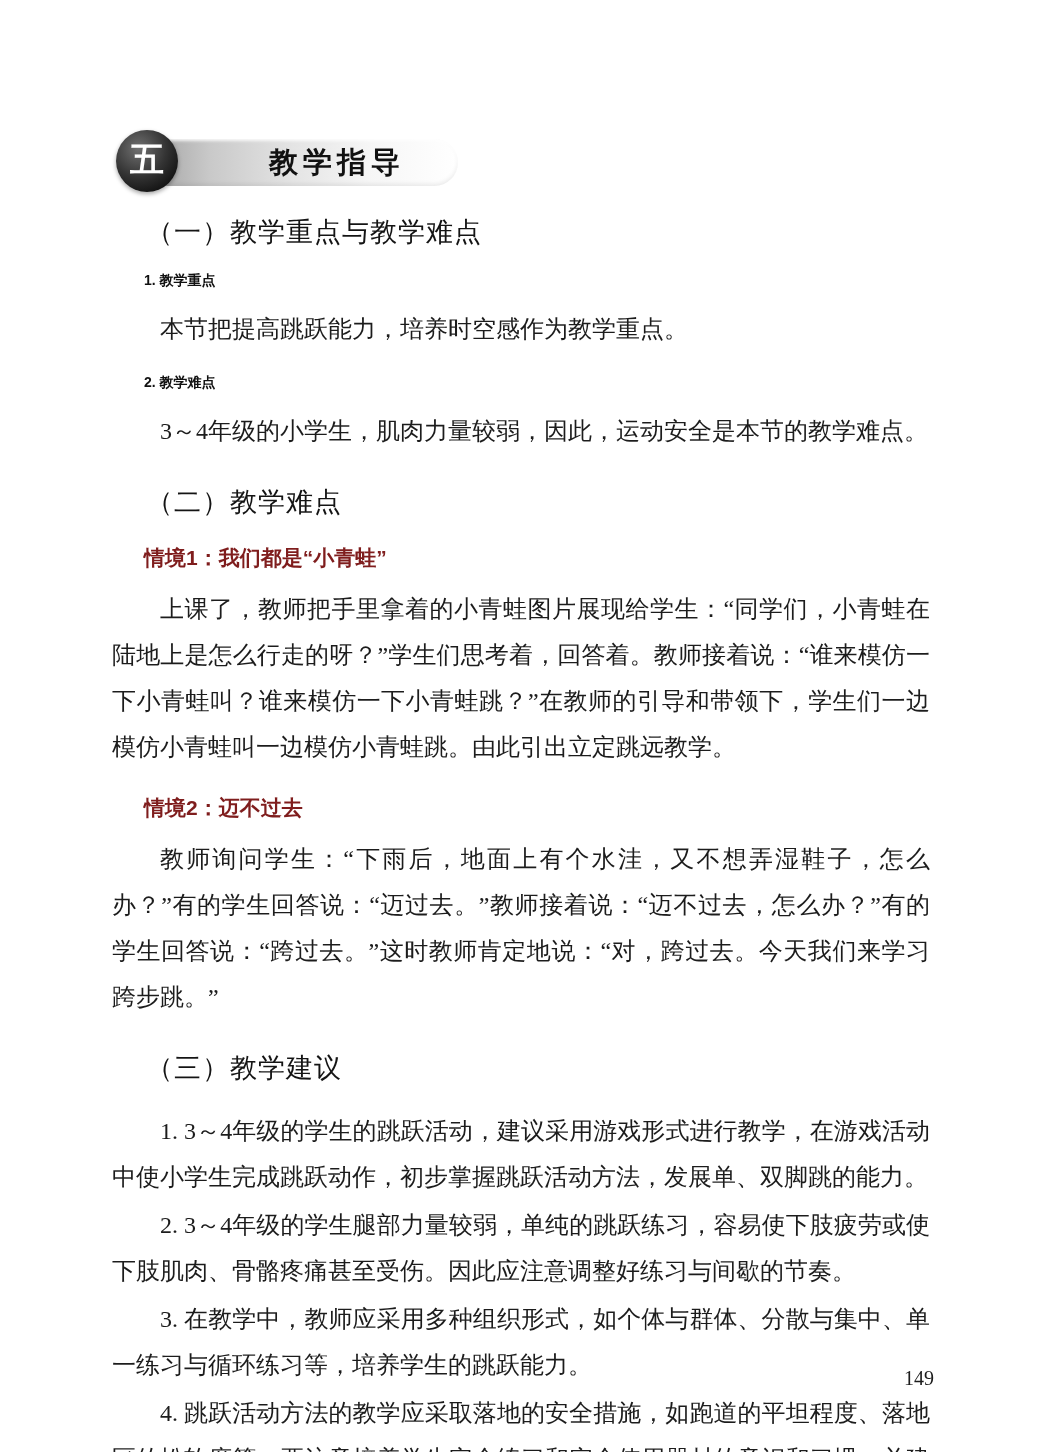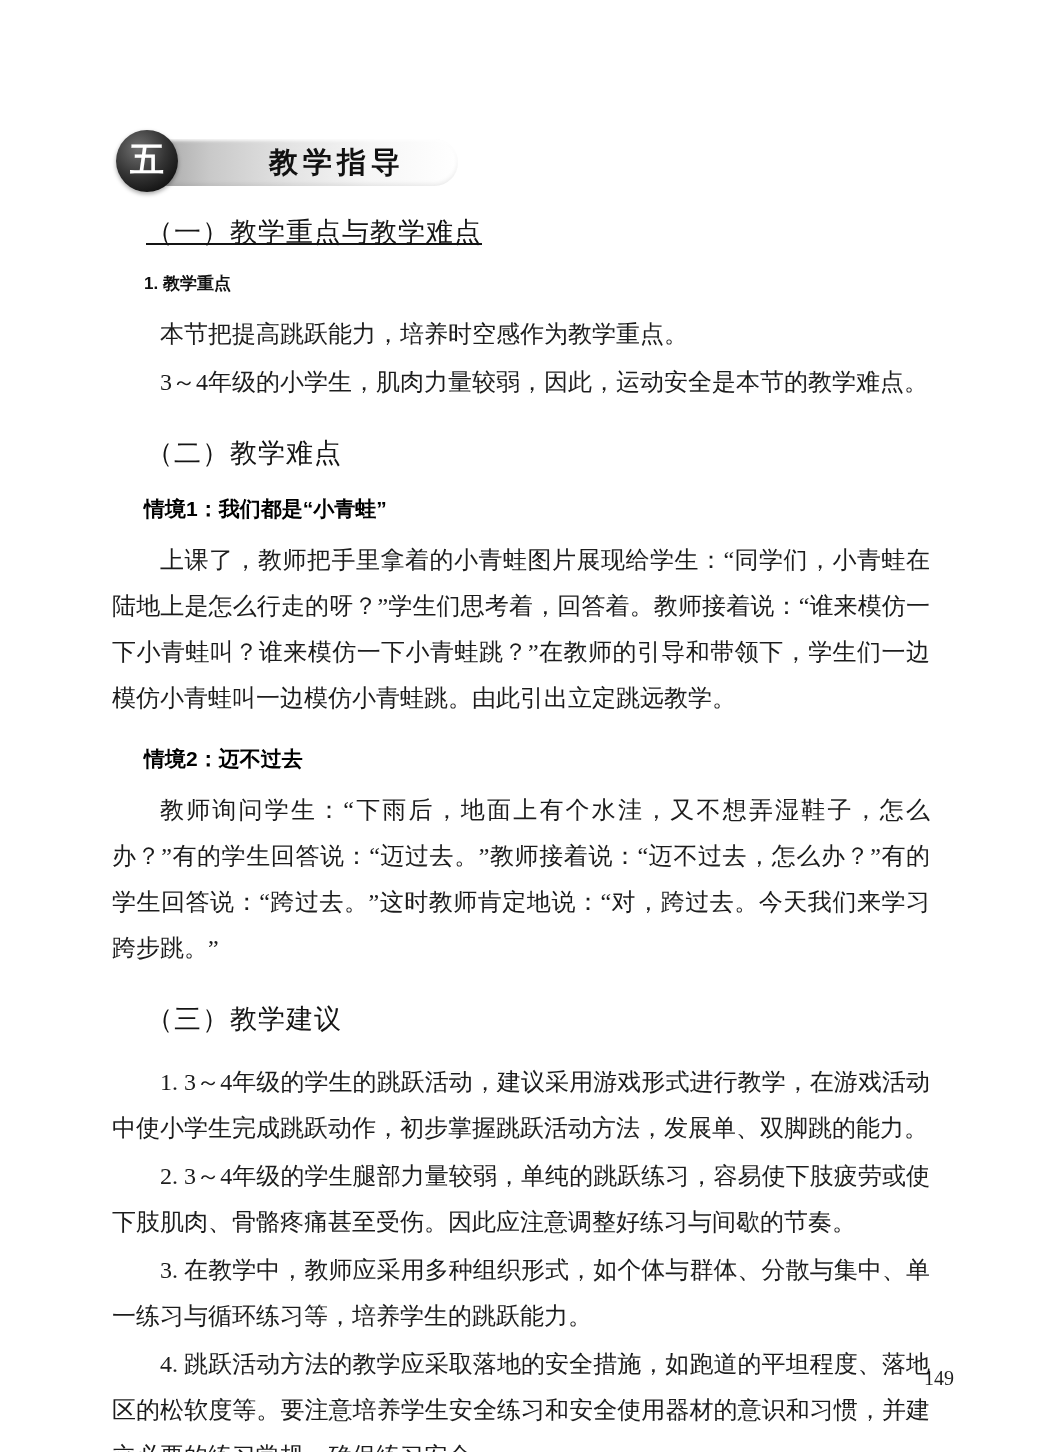--- a/index.html
+++ b/index.html
@@ -68,52 +68,52 @@
   
   .hd1 {
     font-family: "Liberation Serif", "DejaVu Serif", serif;
     font-weight: 400;
     font-size: 27px;
     letter-spacing: 1px;
     color: #141414;
     padding-left: 34px;
     margin: 30px 0 22px;
   }
-  .hd1.first { margin-top: 17px; text-decoration: underline; }
+  .hd1.first { margin-top: 17px; }
   .hd2 {
     font-family: "Liberation Sans", "DejaVu Sans", sans-serif;
     font-weight: 700;
-    font-size: 17px;
+    font-size: 14px;
     color: #111111;
     padding-left: 32px;
     margin: 22px 0 16px;
   }
   .hd3 {
     font-family: "Liberation Sans", "DejaVu Sans", sans-serif;
     font-weight: 700;
     font-size: 21px;
-    color: #000000;
+    color: #7f1d1d;
     padding-left: 32px;
     margin: 24px 0 14px;
   }
 
   
   .para {
     font-family: "Liberation Serif", "DejaVu Serif", serif;
     font-size: 24px;
     line-height: 46px;
     color: #1c1c1c;
     text-align: justify;
     text-indent: 2em;
     margin: 0 0 2px 0;
   }
 
   .page-number {
     position: absolute;
-    right: 84px;
+    right: 104px;
     bottom: 62px;
     font-size: 20px;
     color: #1c1c1c;
     font-family: "Liberation Serif", "DejaVu Serif", serif;
   }
 </style>
 </head>
 <body>
 
 <div class="page">
@@ -126,20 +126,21 @@
       <div class="badge-circle">
         <span class="badge-char">五</span>
       </div>
     </div>
 
     <h2 class="hd1 first">（一）教学重点与教学难点</h2>
 
     <h3 class="hd2">1. 教学重点</h3>
     <p class="para">本节把提高跳跃能力，培养时空感作为教学重点。</p>
 
+    <h3 class="hd2">2. 教学难点</h3>
     <p class="para">3～4年级的小学生，肌肉力量较弱，因此，运动安全是本节的教学难点。</p>
 
     <h2 class="hd1">（二）教学难点</h2>
 
     <h3 class="hd3">情境1：我们都是“小青蛙”</h3>
     <p class="para">上课了，教师把手里拿着的小青蛙图片展现给学生：“同学们，小青蛙在陆地上是怎么行走的呀？”学生们思考着，回答着。教师接着说：“谁来模仿一下小青蛙叫？谁来模仿一下小青蛙跳？”在教师的引导和带领下，学生们一边模仿小青蛙叫一边模仿小青蛙跳。由此引出立定跳远教学。</p>
 
     <h3 class="hd3">情境2：迈不过去</h3>
     <p class="para">教师询问学生：“下雨后，地面上有个水洼，又不想弄湿鞋子，怎么办？”有的学生回答说：“迈过去。”教师接着说：“迈不过去，怎么办？”有的学生回答说：“跨过去。”这时教师肯定地说：“对，跨过去。今天我们来学习跨步跳。”</p>
 

